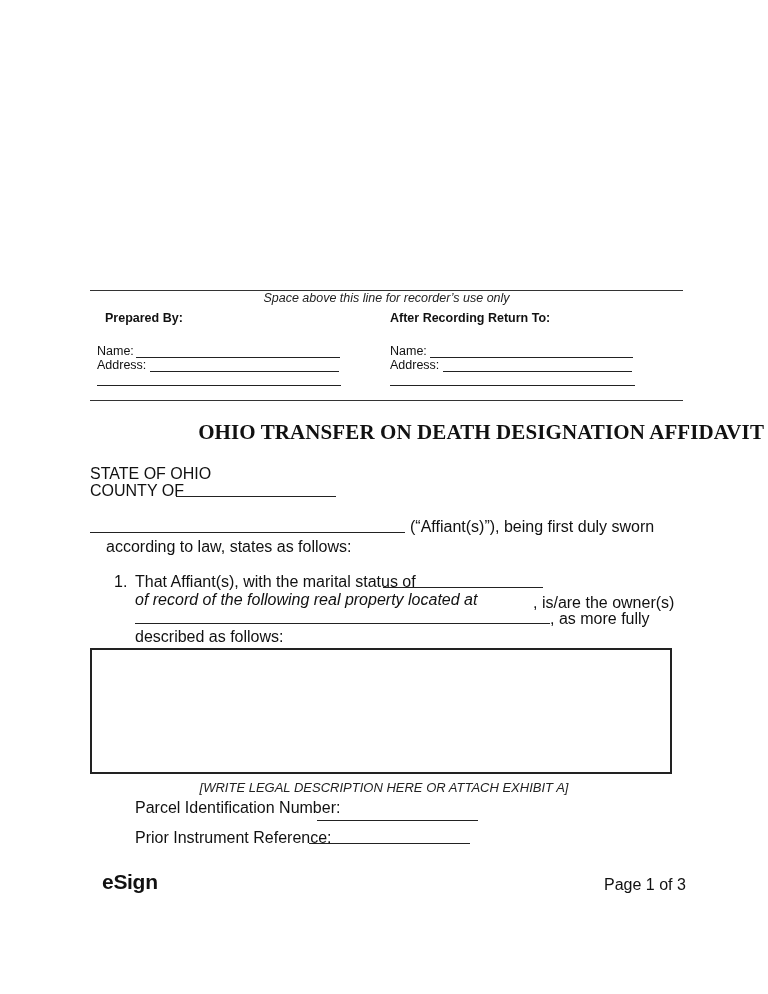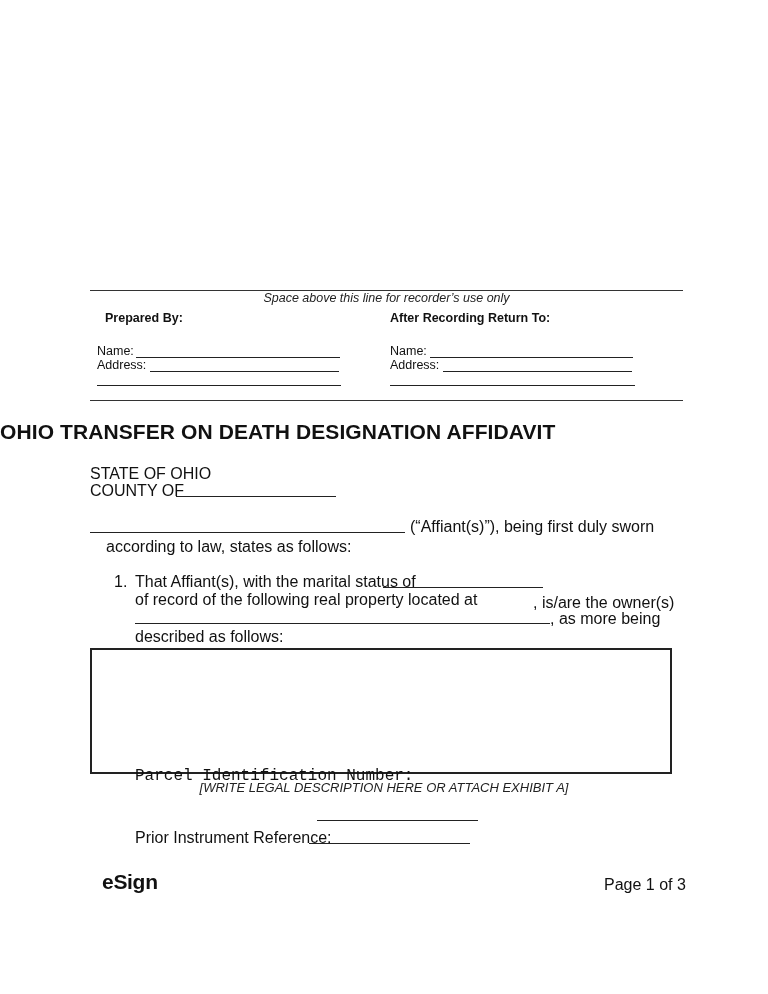--- a/index.html
+++ b/index.html
@@ -32,41 +32,41 @@
 <div class="line" style="left:97px; top:385px; width:244px;"></div>
 
 <div class="abs t12" style="left:390px; top:344px;">Name:</div>
 <div class="line" style="left:430px; top:357px; width:203px;"></div>
 <div class="abs t12" style="left:390px; top:358px;">Address:</div>
 <div class="line" style="left:443px; top:371px; width:189px;"></div>
 <div class="line" style="left:390px; top:385px; width:245px;"></div>
 
 <div class="rule" style="left:90px; top:400px; width:593px;"></div>
 
-<div class="abs title" style="left:0; width:764px; text-align:left; top:420px;">OHIO TRANSFER ON DEATH DESIGNATION AFFIDAVIT</div>
+<div class="abs title" style="left:0; width:764px; text-align:right; top:420px;font-family:Liberation Serif, serif;">OHIO TRANSFER ON DEATH DESIGNATION AFFIDAVIT</div>
 
 <div class="abs t13" style="left:90px; top:466px;">STATE OF OHIO</div>
 <div class="abs t13" style="left:90px; top:483px;">COUNTY OF</div>
 <div class="line" style="left:176px; top:496px; width:160px;"></div>
 
 <div class="line" style="left:90px; top:532px; width:315px;"></div>
 <div class="abs t13" style="left:410px; top:519px;">(“Affiant(s)”), being first duly sworn</div>
 <div class="abs t13" style="left:106px; top:539px;">according to law, states as follows:</div>
 
 <div class="abs t13" style="left:114px; top:574px;">1.</div>
 <div class="abs t13" style="left:135px; top:574px;">That Affiant(s), with the marital status of</div>
 <div class="line" style="left:383px; top:587px; width:160px;"></div>
 <div class="abs t13" style="left:533px; top:574px;margin-top:21px;">, is/are the owner(s)</div>
-<div class="abs t13" style="left:135px; top:592px;">of record of the following real property located at</div>
+<div class="abs t13" style="left:135px; top:592px;font-style:italic;">of record of the following real property located at</div>
 <div class="line" style="left:135px; top:623px; width:415px;"></div>
-<div class="abs t13" style="left:550px; top:611px;">, as more being</div>
+<div class="abs t13" style="left:550px; top:611px;">, as more fully</div>
 <div class="abs t13" style="left:135px; top:629px;">described as follows:</div>
 
 <div class="box" style="left:90px; top:648px; width:582px; height:126px;"></div>
 <div class="abs it" style="left:0; width:768px; text-align:center; top:780px; font-size:13px; white-space:nowrap; color:#222;">[WRITE LEGAL DESCRIPTION HERE OR ATTACH EXHIBIT A]</div>
 
-<div class="abs t13" style="left:135px; top:769px;font-family:Liberation Mono, monospace;">Parcel Identification Number:</div>
+<div class="abs t13" style="left:135px; top:800px;">Parcel Identification Number:</div>
 <div class="line" style="left:317px; top:820px; width:161px;"></div>
 <div class="abs t13" style="left:135px; top:830px;">Prior Instrument Reference:</div>
 <div class="line" style="left:309px; top:843px; width:161px;"></div>
 
 <div class="abs logo" style="left:102px; top:870px;">eSign</div>
 <div class="abs t13" style="left:604px; top:877px;">Page 1 of 3</div>
 
 </body></html>

